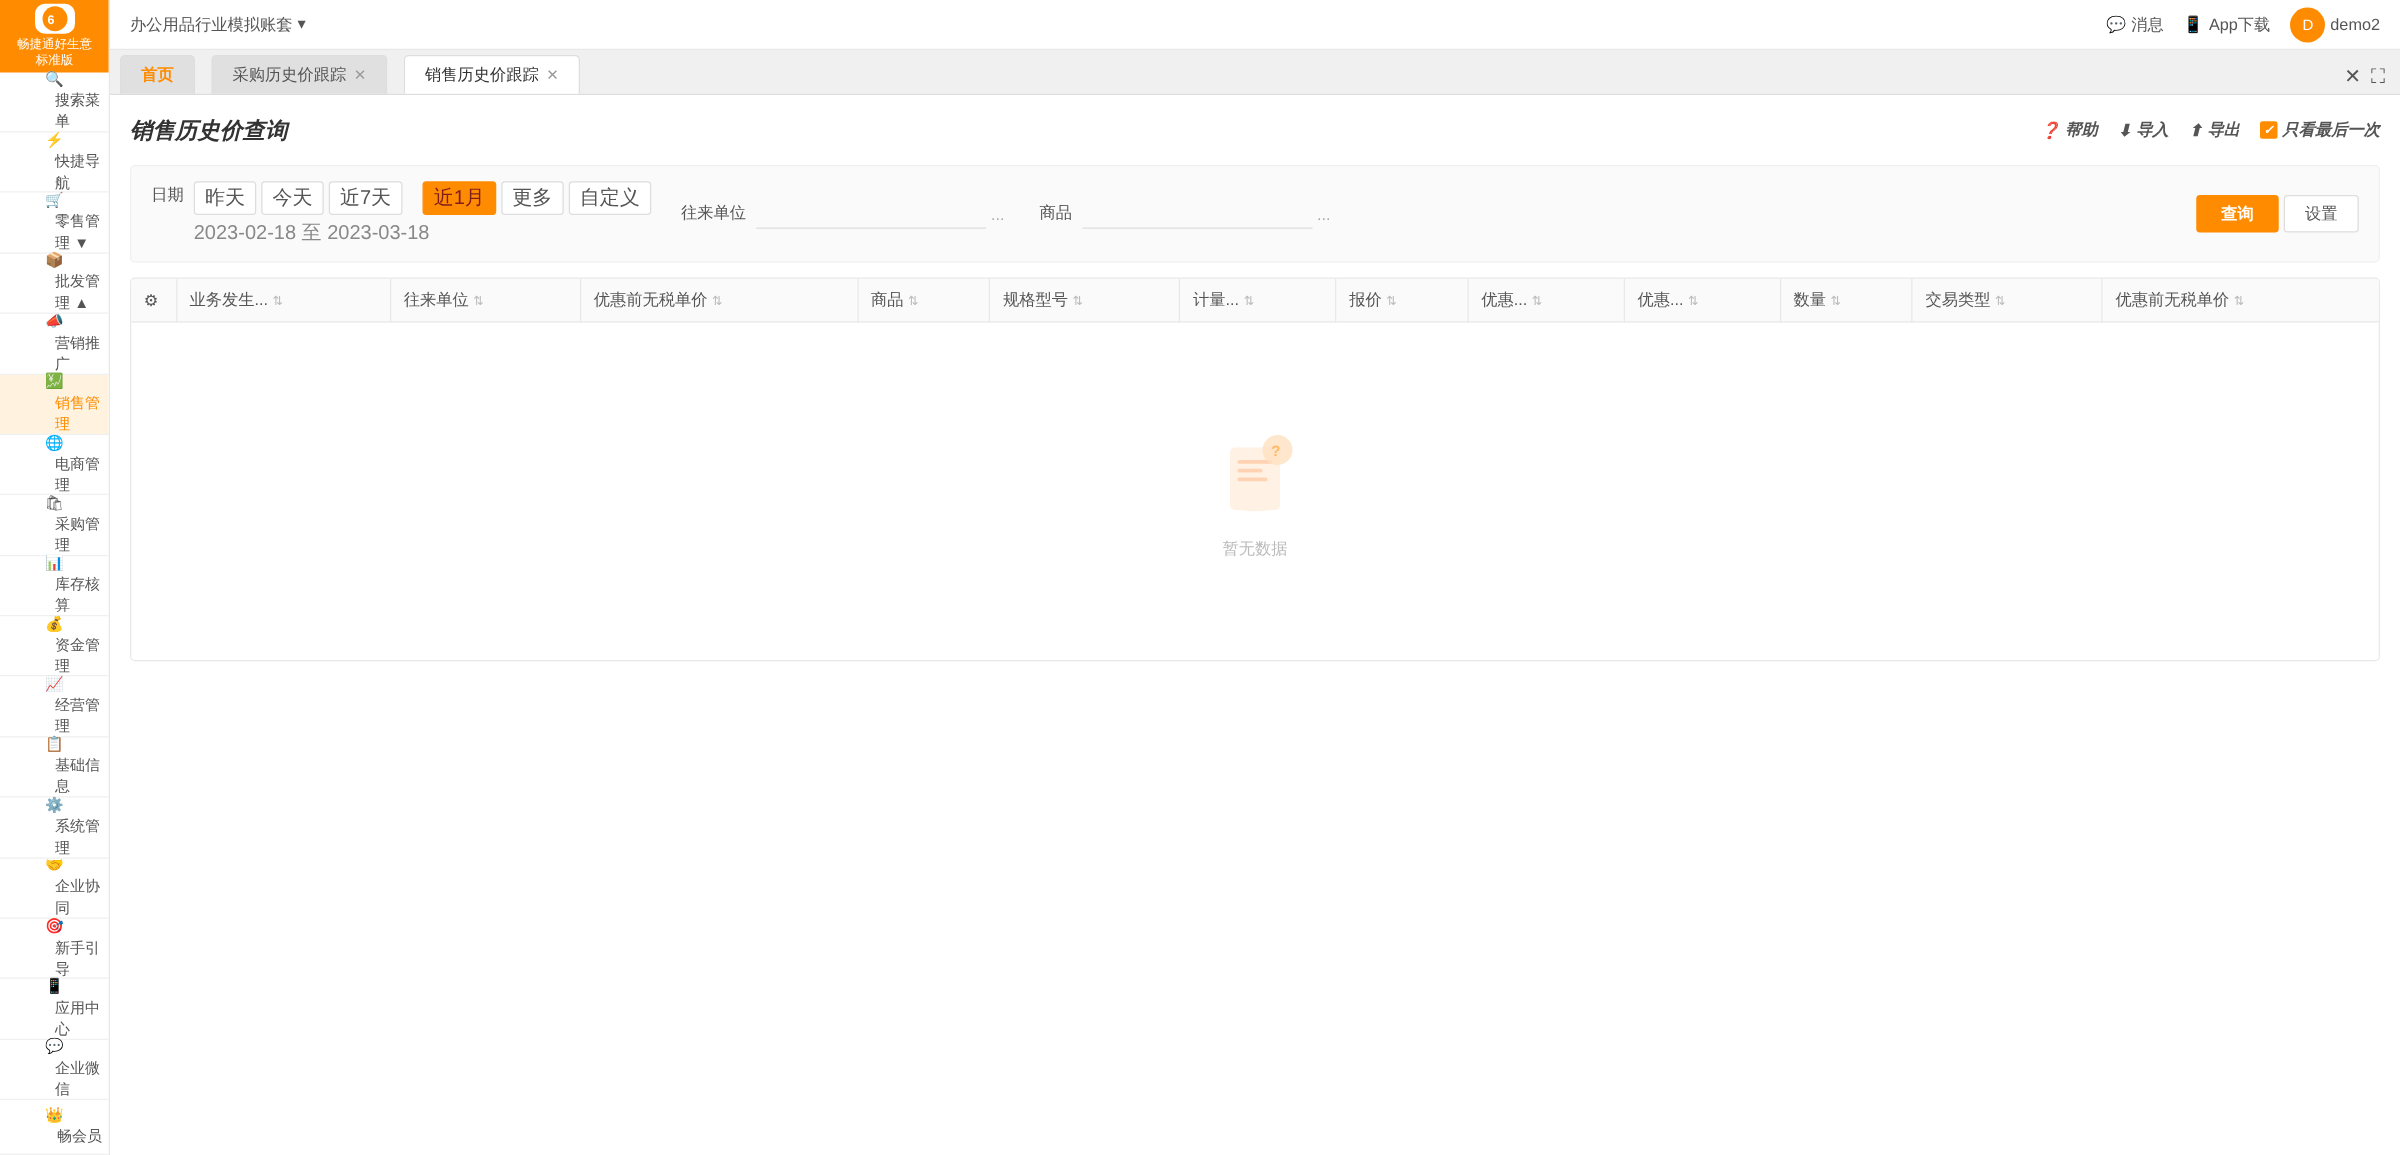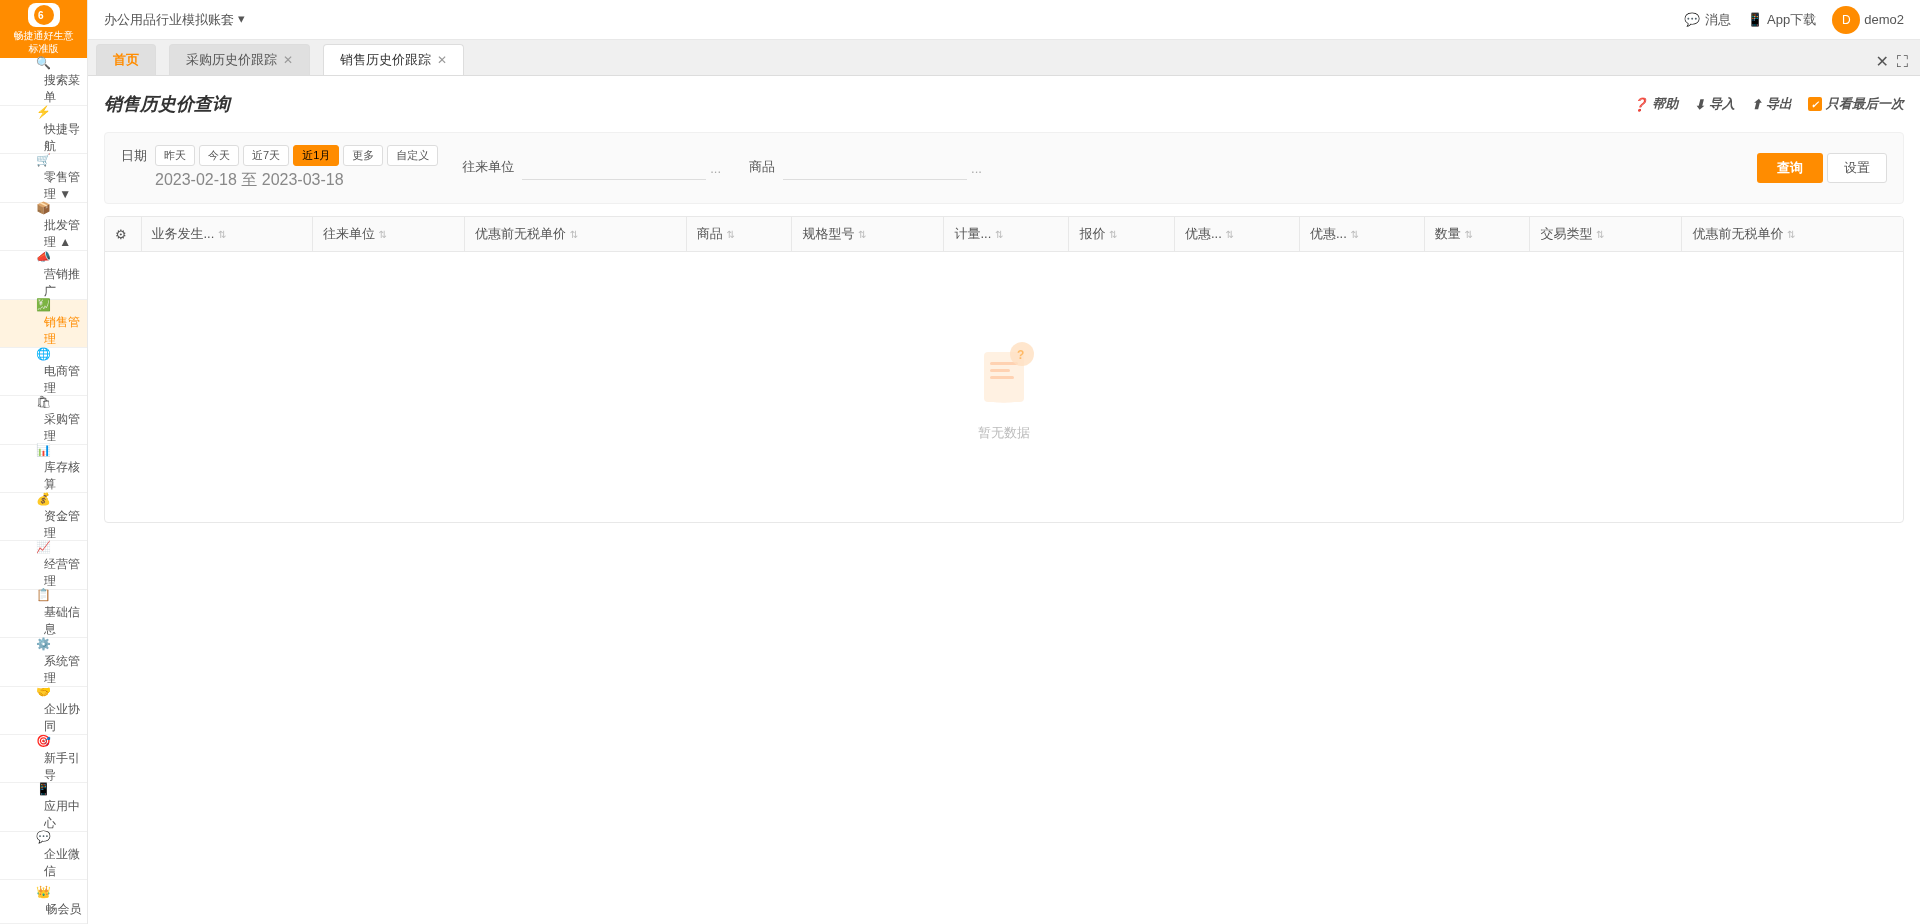--- a/index.html
+++ b/index.html
@@ -249,28 +249,29 @@
     .date-btns {
       display: flex;
       align-items: center;
       gap: 4px;
     }
     .date-btn {
       padding: 2px 8px;
       border: 1px solid #ddd;
       border-radius: 3px;
       cursor: pointer;
-      font-size: 11px;
+      font-size: 16px;
       color: #555;
       background: #fff;
     }
     .date-btn.active {
       background: #ff8c00;
-      color: #000000;
+      color: #7f1d1d;
       border-color: #ff8c00;
+      margin-left: 12px;
     }
     .date-range {
       font-size: 16px;
       color: #888;
     }
     .filter-input-wrap {
       display: flex;
       align-items: center;
       flex: 1;
     }

